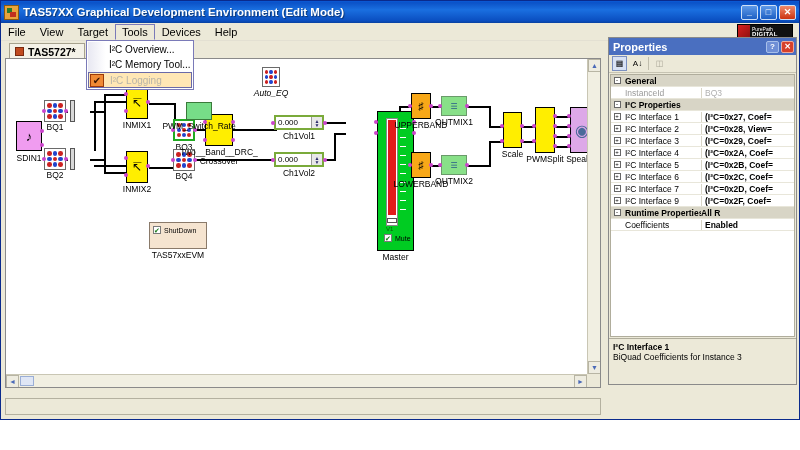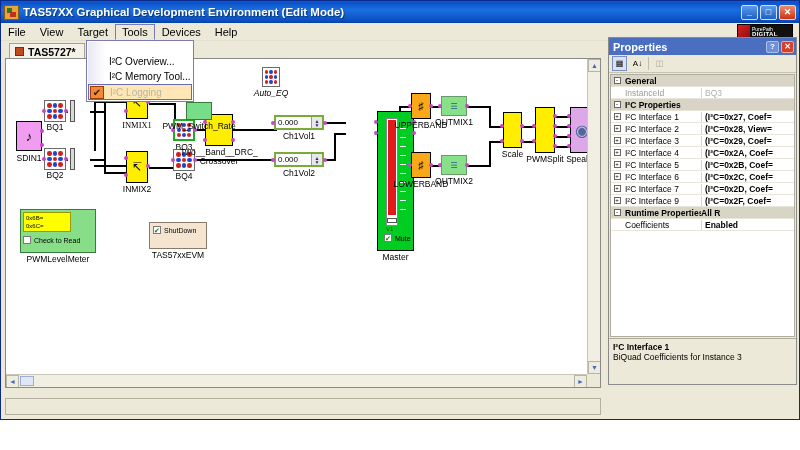--- a/index.html
+++ b/index.html
@@ -69,21 +69,21 @@
     position: relative; z-index: 60;
   }
   
   .dropdown {
     position: absolute; left: 85px; top: 39px;
     width: 108px;
     background: #ffffff;
     border: 1px solid #7a7ab8;
     z-index: 50;
     font-size: 10px;
-    padding: 13px 0 1px 0;
+    padding: 1px 0 1px 0;
   }
   .dropdown-gutter {
     position: absolute; left: 1px; top: 1px; bottom: 1px; width: 18px;
     background: linear-gradient(to right,#e8e8f2,#ffffff);
   }
   .dd-item {
     position: relative; z-index: 2;
     height: 15px; display: flex; align-items: center;
     padding-left: 22px; color: #000; white-space: nowrap;
   }
@@ -433,21 +433,21 @@
     <div class="mixbar" style="position:absolute;left:64px;top:41px;width:5px;height:22px;"></div>
     <div class="mixbar" style="position:absolute;left:64px;top:89px;width:5px;height:22px;"></div>
 
     <div class="blk" style="left:120px;top:28px;">
       <div class="yel" style="width:22px;height:32px;display:flex;align-items:center;justify-content:center;">
         <span style="font-size:12px;color:#000;">↸</span>
       </div>
       <div class="pin" style="left:-2px;top:5px;"></div>
       <div class="pin" style="left:-2px;top:22px;"></div>
       <div class="pin" style="left:20px;top:13px;"></div>
-      <div class="cap" style="top:33px;font-family:Liberation Serif, serif;">INMIX1</div>
+      <div class="cap" style="top:33px;">INMIX1</div>
     </div>
 
     <div class="blk" style="left:120px;top:92px;">
       <div class="yel" style="width:22px;height:32px;display:flex;align-items:center;justify-content:center;">
         <span style="font-size:12px;color:#000;">↸</span>
       </div>
       <div class="pin" style="left:-2px;top:5px;"></div>
       <div class="pin" style="left:-2px;top:22px;"></div>
       <div class="pin" style="left:20px;top:13px;"></div>
       <div class="cap" style="top:33px;">INMIX2</div>
@@ -630,33 +630,20 @@
       <div class="purp" style="width:24px;height:46px;display:flex;align-items:center;justify-content:center;">
         <span style="font-size:16px;color:#4a6a9a;">◉</span>
       </div>
       <div class="pin" style="left:-3px;top:7px;"></div>
       <div class="pin" style="left:-3px;top:17px;"></div>
       <div class="pin" style="left:-3px;top:27px;"></div>
       <div class="pin" style="left:-3px;top:37px;"></div>
       <div class="cap" style="top:47px;">Speaker</div>
     </div>
 
-    <div class="blk" style="left:14px;top:150px;">
-      <div style="width:76px;height:44px;background:#88dd88;border:1px solid #3a7a3a;padding:2px;">
-        <div style="width:48px;height:20px;background:#ffff00;border:1px solid #9a9a00;font-size:6px;line-height:8px;padding:1px 2px;color:#000;">
-          <div>0x6B=</div>
-          <div>0x6C=</div>
-        </div>
-        <div style="display:flex;align-items:center;gap:3px;margin-top:4px;">
-          <span class="smallchk"></span>
-          <span style="font-size:7px;color:#000;">Check to Read</span>
-        </div>
-      </div>
-      <div class="cap" style="top:45px;">PWMLevelMeter</div>
-    </div>
 
     <div class="blk" style="left:143px;top:163px;">
       <div style="width:58px;height:27px;background:#f5e4d0;border:1px solid #8a7a6a;padding:3px;">
         <div style="display:flex;align-items:center;gap:3px;">
           <span class="smallchk">✔</span>
           <span style="font-size:7px;color:#000;">ShutDown</span>
         </div>
       </div>
       <div class="cap" style="top:28px;">TAS57xxEVM</div>
     </div>

